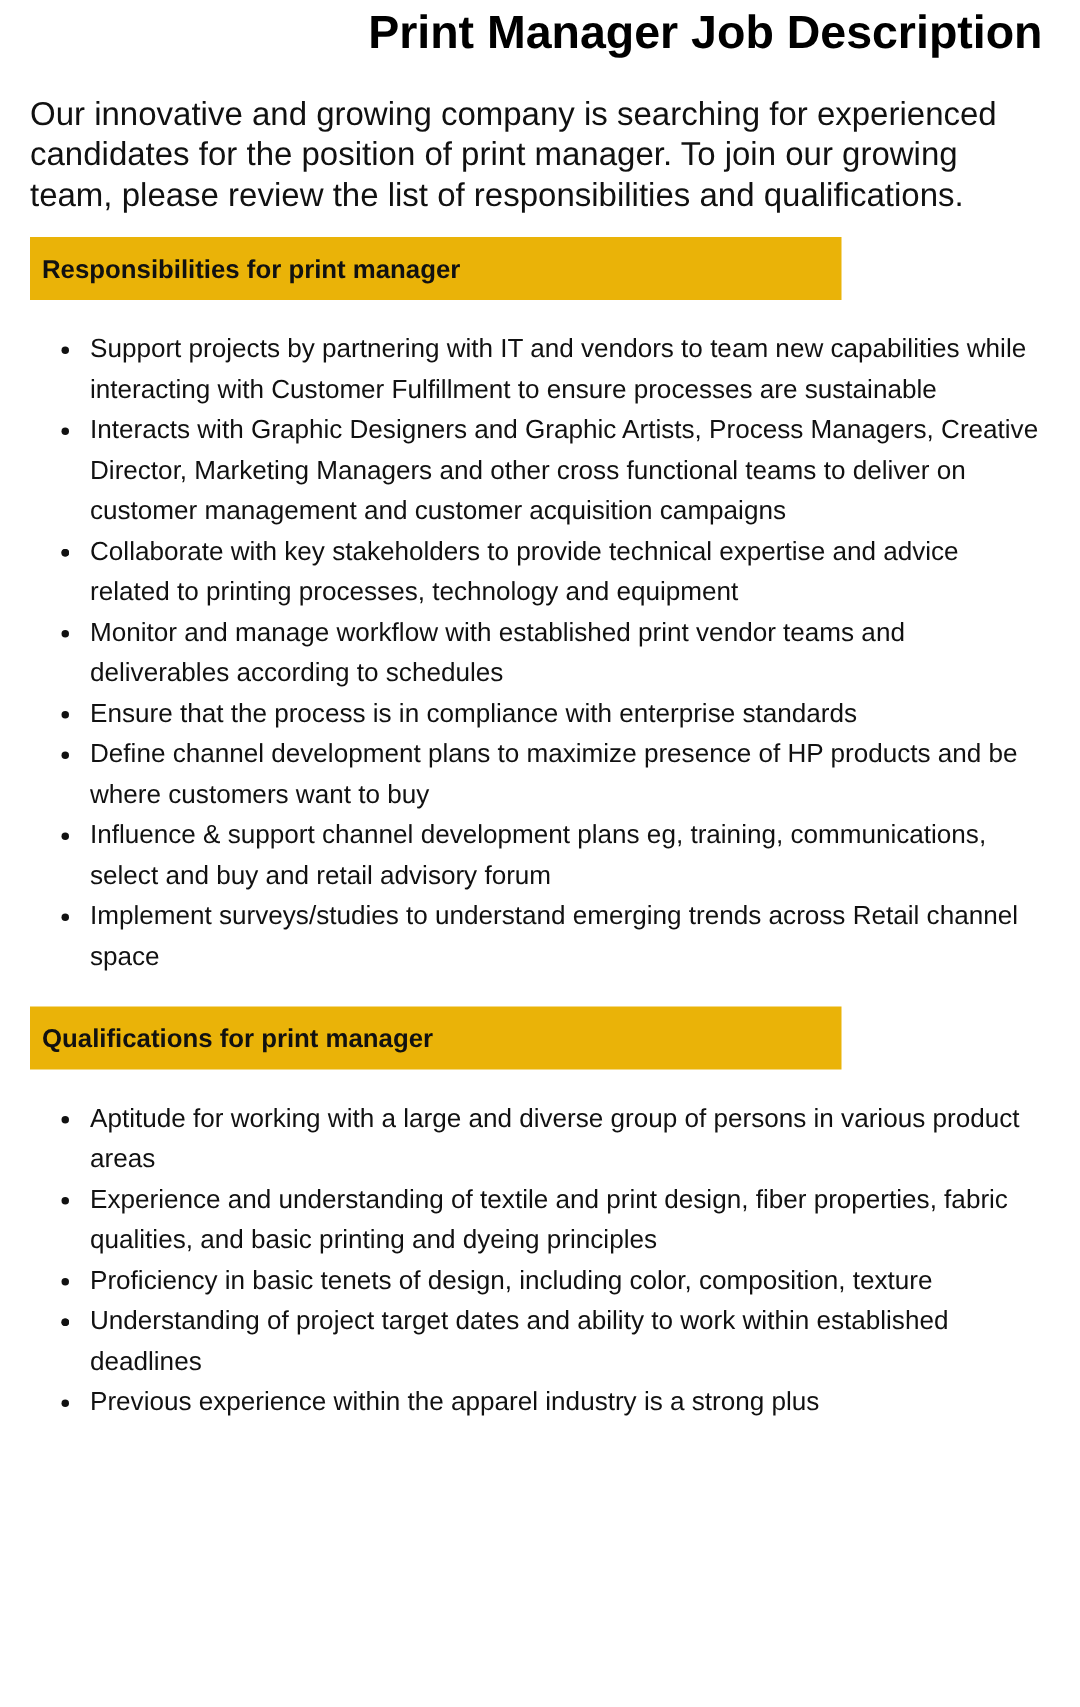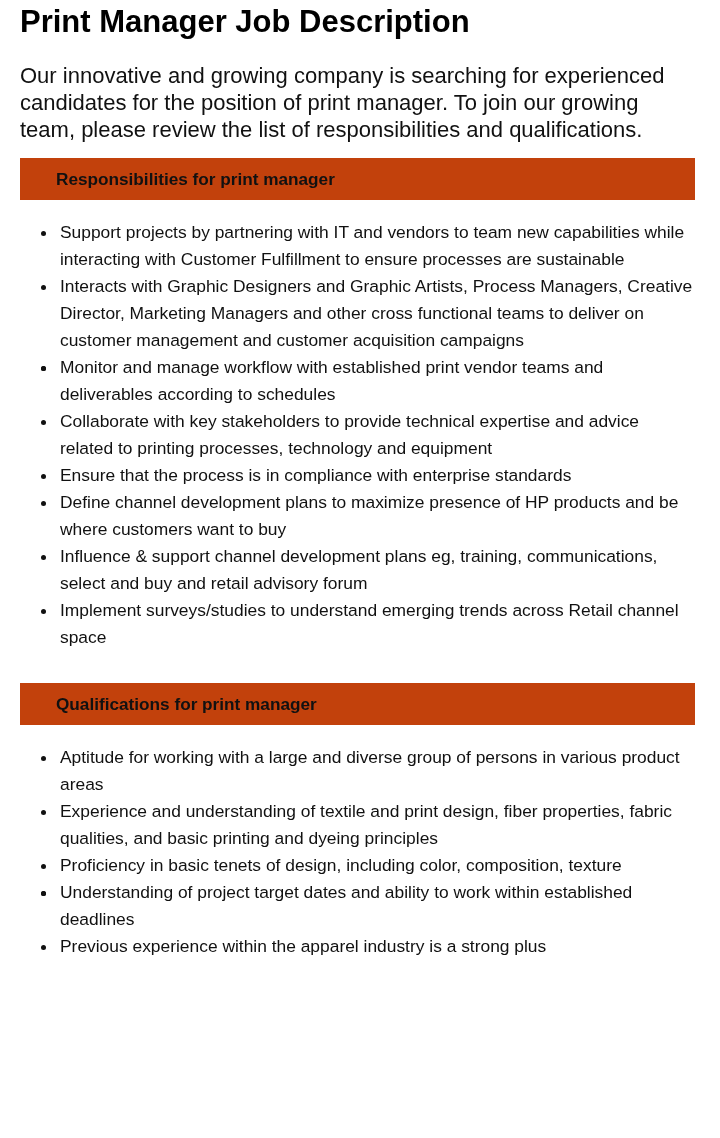--- a/index.html
+++ b/index.html
@@ -17,42 +17,42 @@
     .page {
       padding: 0 25px 0 20px;
       box-sizing: border-box;
       width: 720px;
     }
     h1 {
       margin: 0;
       padding-top: 2px;
       height: 44px;
       line-height: 40px;
-      text-align: left;
+      text-align: right;
       font-size: 31px;
       font-weight: bold;
       color: #000000;
       letter-spacing: 0px;
     }
     .intro {
       margin: 16px 0 0 0;
       font-size: 22px;
       line-height: 27px;
       color: #111111;
     }
     .section-header {
       margin-top: 15px;
-      background: #c2410c;
+      background: #eab308;
       height: 42px;
       line-height: 42px;
-      padding-left: 36px;
+      padding-left: 8px;
       font-size: 17.2px;
       font-weight: bold;
       color: #111111;
-      width: 675px;
+      width: 541px;
       box-sizing: border-box;
     }
     ul.items {
       list-style: none;
       margin: 19px 0 0 0;
       padding: 0;
     }
     ul.items li {
       position: relative;
       padding-left: 40px;
@@ -63,39 +63,39 @@
     ul.items li .bullet {
       position: absolute;
       left: 21px;
       top: 12px;
       width: 5px;
       height: 5px;
       border-radius: 50%;
       background: #111111;
     }
     .sec2 {
-      margin-top: 32px;
+      margin-top: 20px;
     }
   </style>
 </head>
 <body>
 
 <div class="page">
   <h1>Print Manager Job Description</h1>
 
   <p class="intro">Our innovative and growing company is searching for experienced candidates for the position of print manager. To join our growing team, please review the list of responsibilities and qualifications.</p>
 
   <div class="section-header">Responsibilities for print manager</div>
 
   <ul class="items">
     <li><span class="bullet"></span><span>Support projects by partnering with IT and vendors to team new capabilities while interacting with Customer Fulfillment to ensure processes are sustainable</span></li>
     <li><span class="bullet"></span><span>Interacts with Graphic Designers and Graphic Artists, Process Managers, Creative Director, Marketing Managers and other cross functional teams to deliver on customer management and customer acquisition campaigns</span></li>
     <li><span class="bullet"></span></li>
+    <li><span class="bullet"></span><span>Collaborate with key stakeholders to provide technical expertise and advice related to printing processes, technology and equipment</span></li>
     <li><span class="bullet"></span><span>Monitor and manage workflow with established print vendor teams and deliverables according to schedules</span></li>
-    <li><span class="bullet"></span><span>Collaborate with key stakeholders to provide technical expertise and advice related to printing processes, technology and equipment</span></li>
     <li><span class="bullet"></span><span>Ensure that the process is in compliance with enterprise standards</span></li>
     <li><span class="bullet"></span><span>Define channel development plans to maximize presence of HP products and be where customers want to buy</span></li>
     <li><span class="bullet"></span><span>Influence &amp; support channel development plans eg, training, communications, select and buy and retail advisory forum</span></li>
     <li><span class="bullet"></span><span>Implement surveys/studies to understand emerging trends across Retail channel space</span></li>
   </ul>
 
   <div class="section-header sec2">Qualifications for print manager</div>
 
   <ul class="items">
     <li><span class="bullet"></span><span>Aptitude for working with a large and diverse group of persons in various product areas</span></li>

